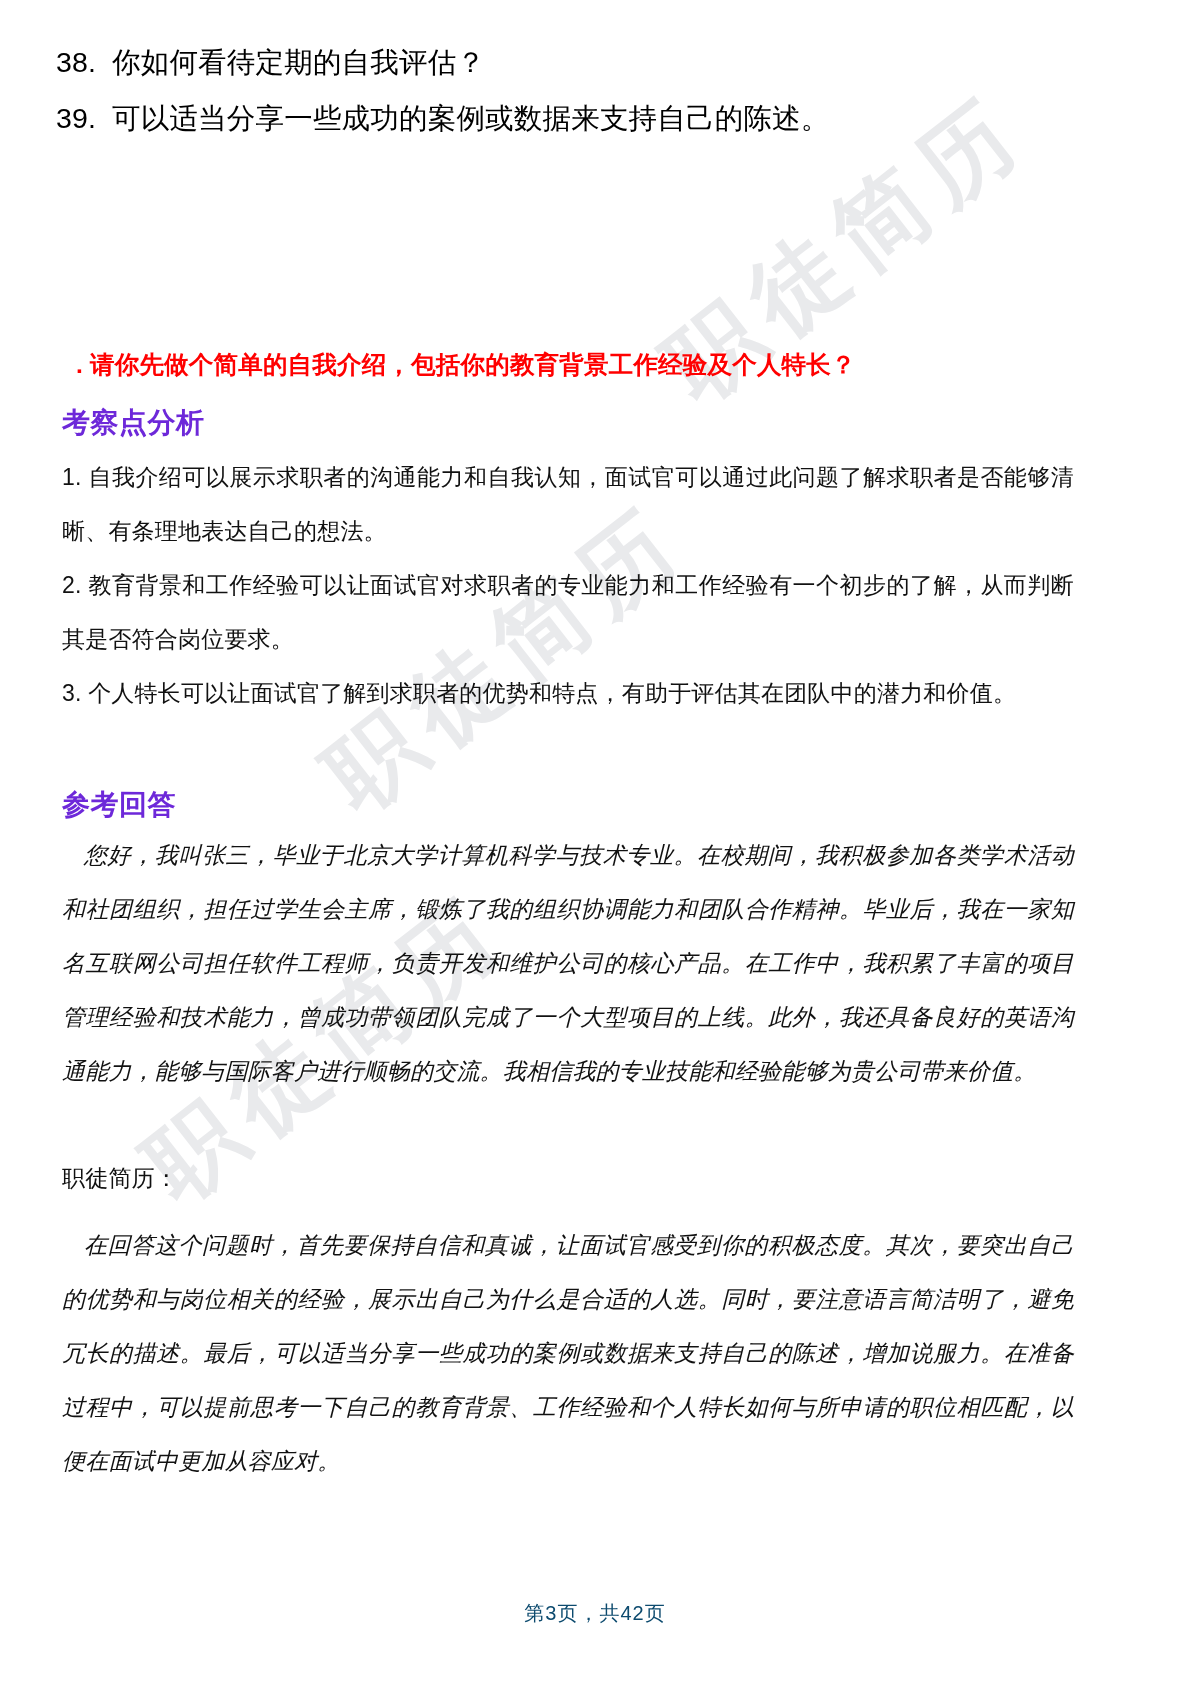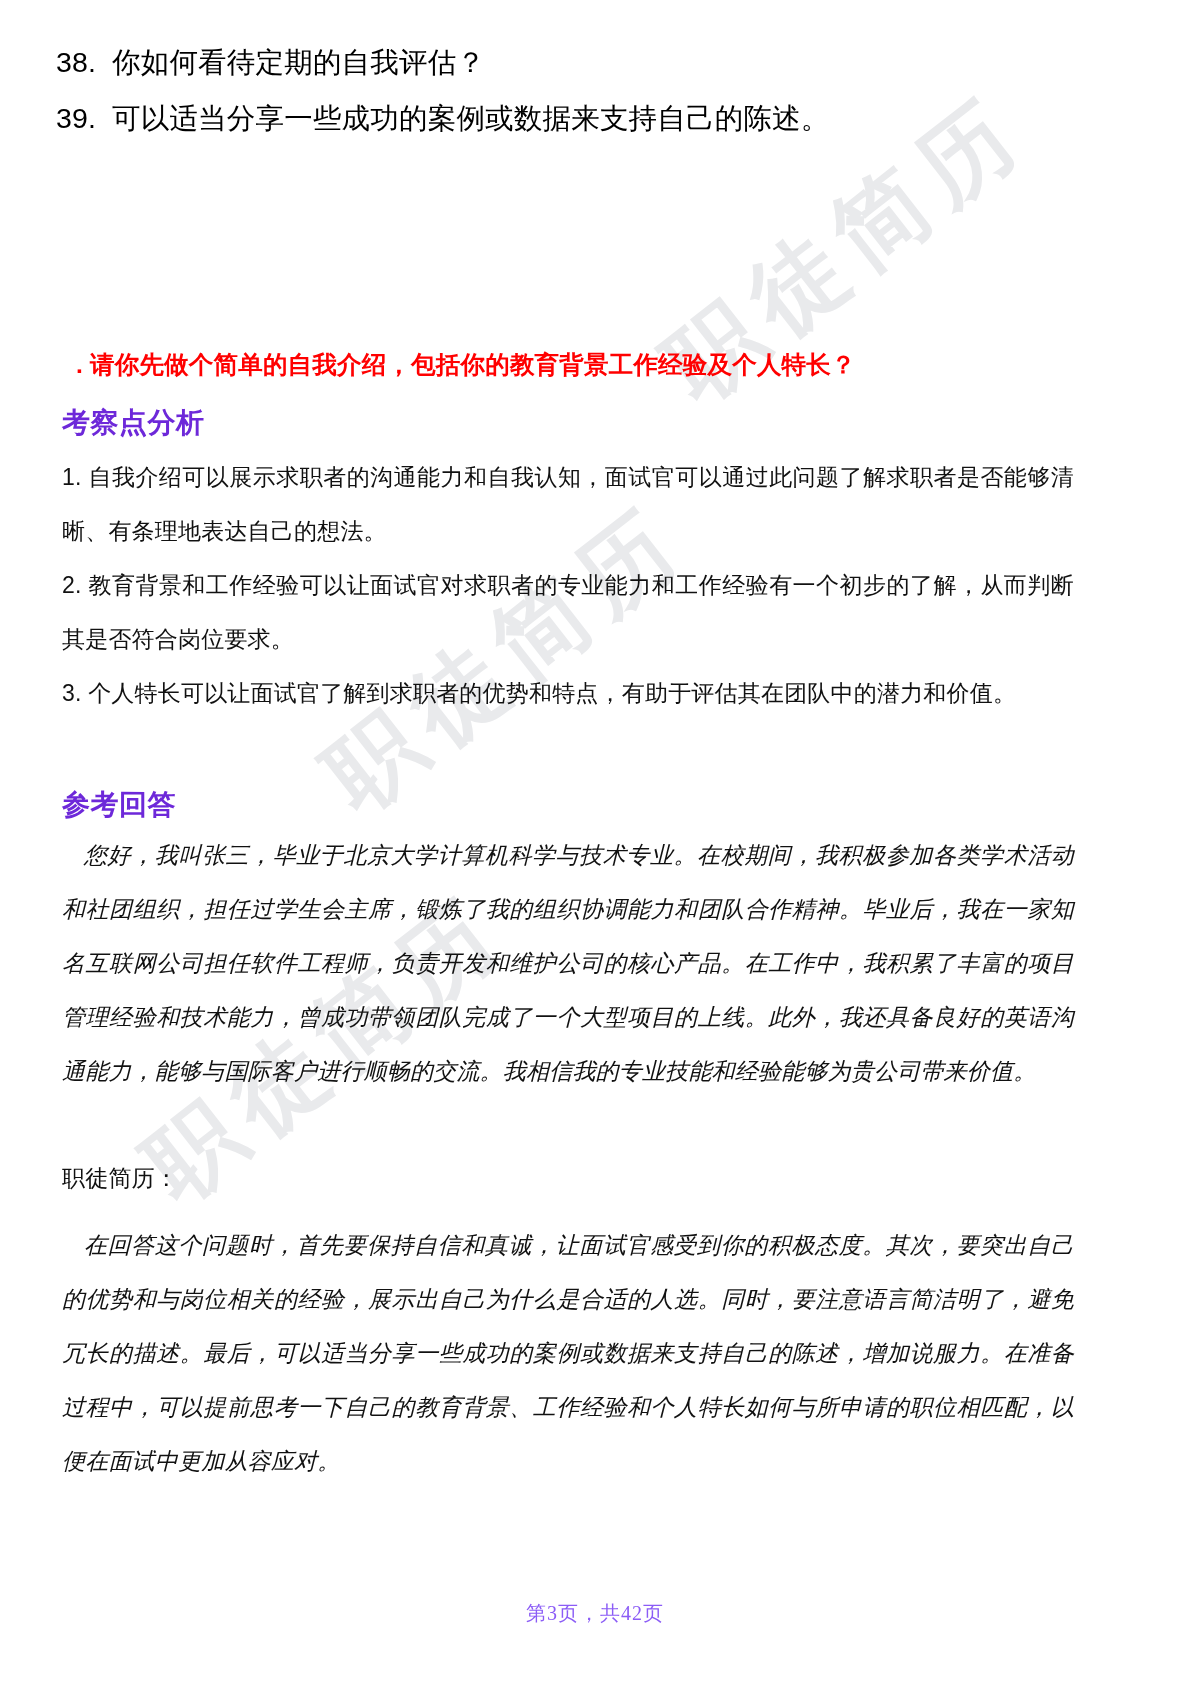--- a/index.html
+++ b/index.html
@@ -124,23 +124,22 @@
   }
   .p-tips { top: 1218px; }
 
   .footer {
     position: absolute;
     left: 0;
     top: 1600px;
     width: 1190px;
     text-align: center;
     font-size: 20px;
-    color: #8b5cf6;
+    color: #0c4a6e;
     letter-spacing: 1px;
-    font-family: Liberation Serif, serif;
   }
 </style>
 </head>
 <body>
 
 <div class="page">
 
   <div class="watermark">
     <div class="wm-text wm-1">职徒简历</div>
     <div class="wm-text wm-2">职徒简历</div>

